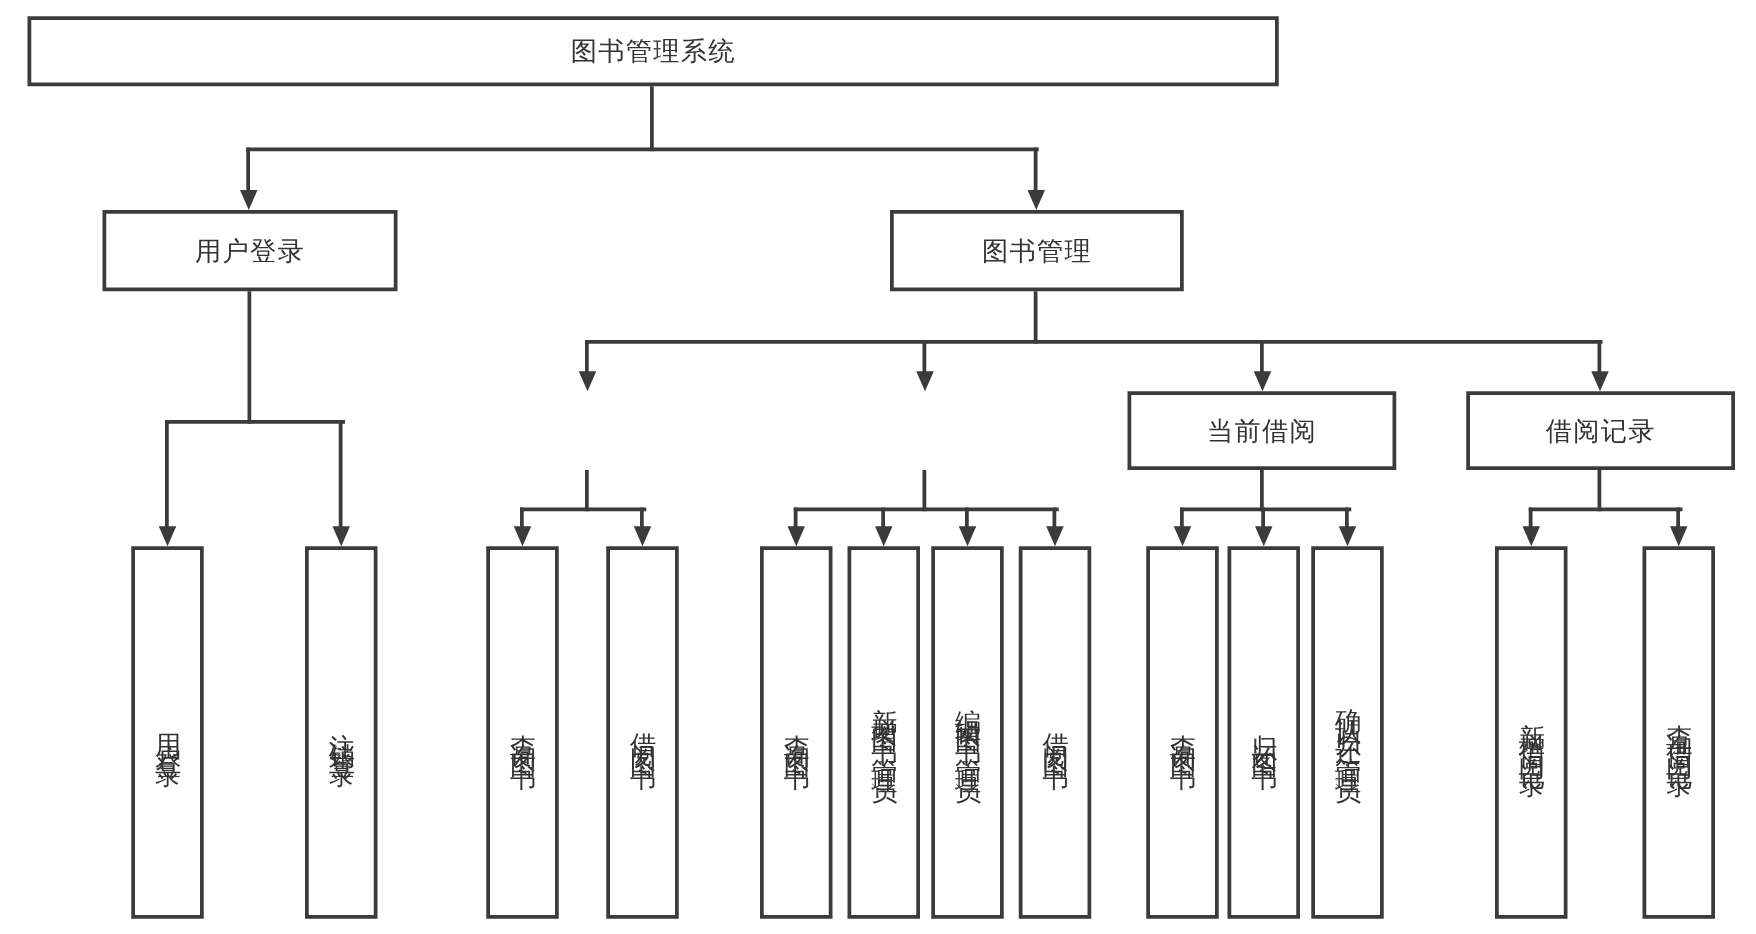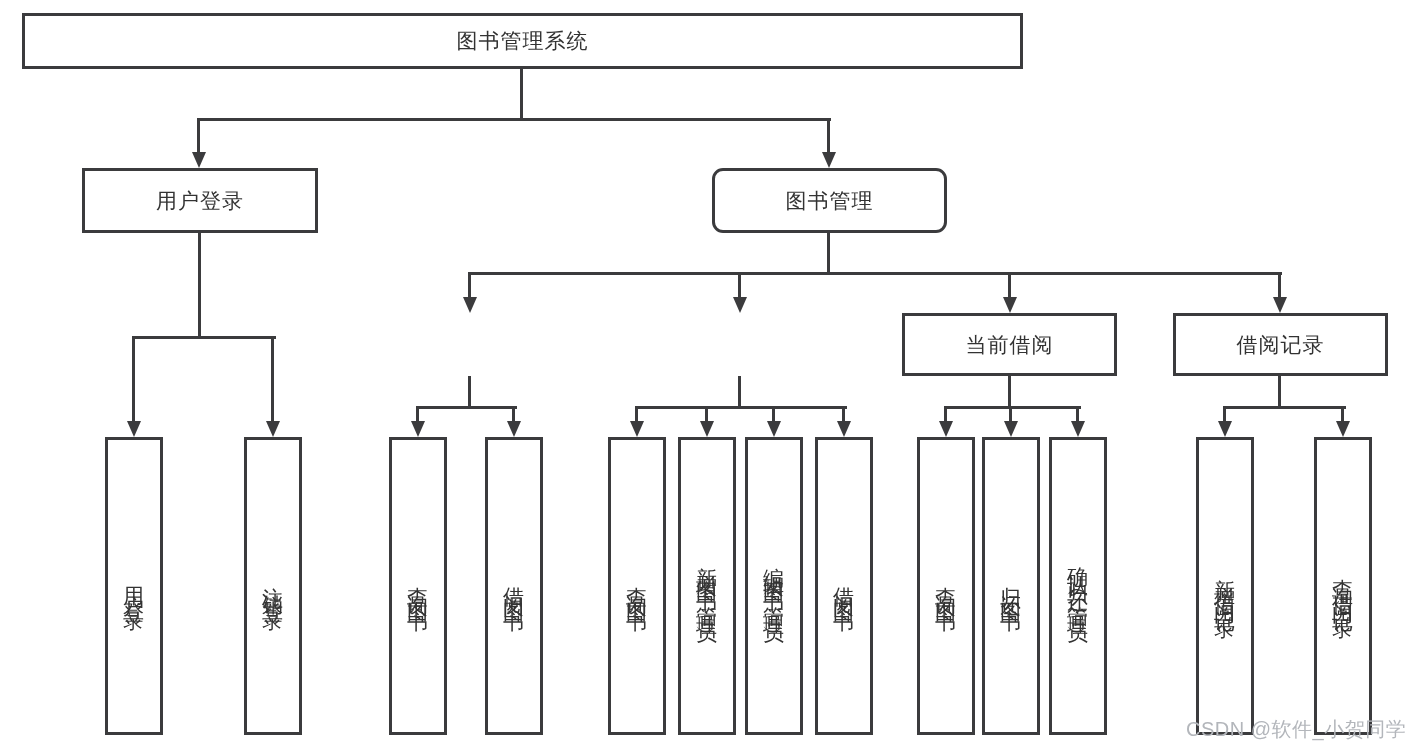--- a/index.html
+++ b/index.html
@@ -6,21 +6,21 @@
     --line:#3b3b3d;
     --text:#333333;
     --watermark:#b3b6bb;
     --background:#ffffff;
   }
   html,body{margin:0;padding:0;background:var(--background);}
   .canvas{
     position:relative;
     width:1405px;height:747px;
     background:var(--background);
-    font-family:Liberation Sans, sans-serif;
+    font-family:Liberation Serif, serif;
     overflow:hidden;
   }
   .node{
     position:absolute;
     box-sizing:border-box;
     border:3px solid var(--line);
     background:var(--background);
     display:flex;
     align-items:center;
     justify-content:center;
@@ -68,21 +68,21 @@
   <div class="vline" style="left:520px;top:69px;height:52px;"></div>
   <div class="hline" style="left:197px;top:118px;width:634px;"></div>
   <div class="vline" style="left:197px;top:118px;height:36px;"></div>
   <div class="arrow" style="left:192px;top:152px;"></div>
   <div class="vline" style="left:827px;top:118px;height:36px;"></div>
   <div class="arrow" style="left:822px;top:152px;"></div>
 
   <div class="node node-h" style="left:82px;top:168px;width:236px;height:65px;">
     <span>用户登录</span>
   </div>
-  <div class="node node-h" style="left:712px;top:168px;width:235px;height:65px;border-radius:11px;">
+  <div class="node node-h" style="left:712px;top:168px;width:235px;height:65px;">
     <span>图书管理</span>
   </div>
 
   <div class="vline" style="left:198px;top:233px;height:106px;"></div>
   <div class="hline" style="left:132px;top:336px;width:144px;"></div>
   <div class="vline" style="left:132px;top:336px;height:88px;"></div>
   <div class="arrow" style="left:127px;top:421px;"></div>
   <div class="vline" style="left:271px;top:336px;height:88px;"></div>
   <div class="arrow" style="left:266px;top:421px;"></div>
 
@@ -177,15 +177,14 @@
     <span class="vtext">确认归还︵管理员︶</span>
   </div>
 
   <div class="node" style="left:1196px;top:437px;width:58px;height:298px;">
     <span class="vtext">新增借阅记录</span>
   </div>
   <div class="node" style="left:1314px;top:437px;width:58px;height:298px;">
     <span class="vtext">查询借阅记录</span>
   </div>
 
-  <div class="watermark">CSDN @软件_小贺同学</div>
 
 </div>
 
 </body></html>

